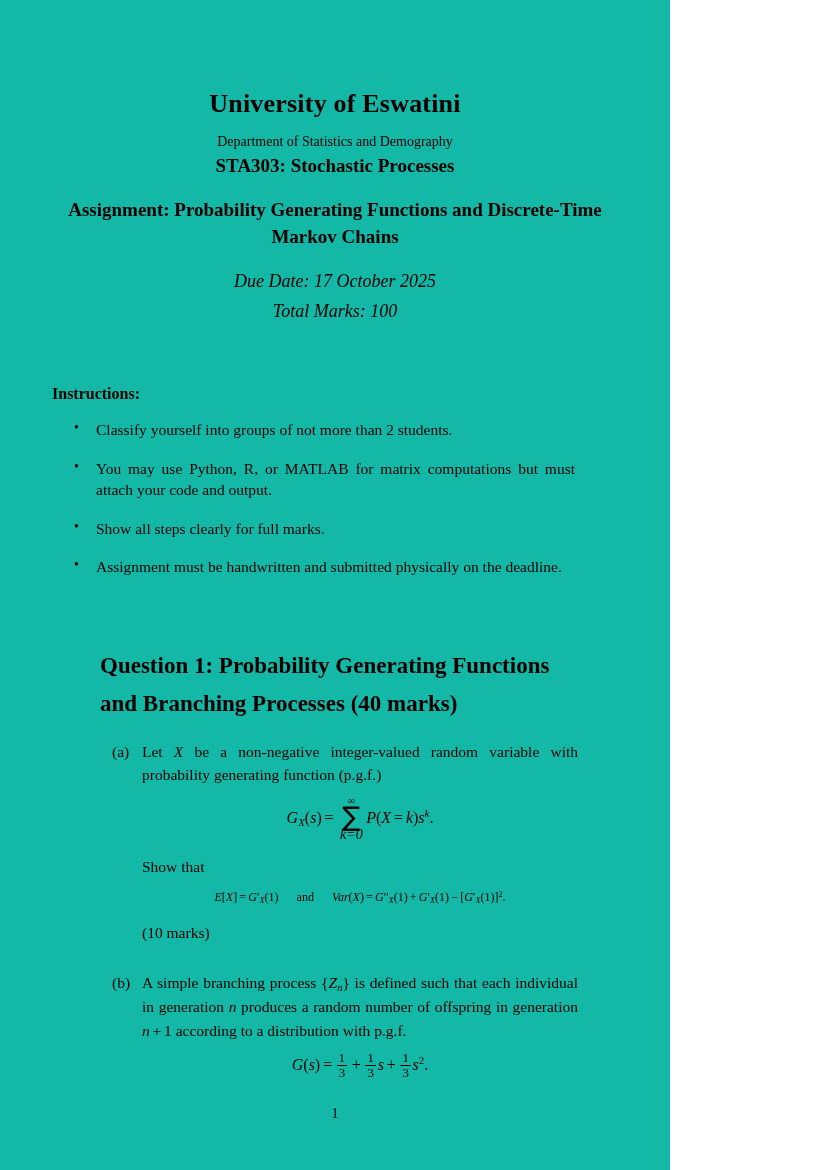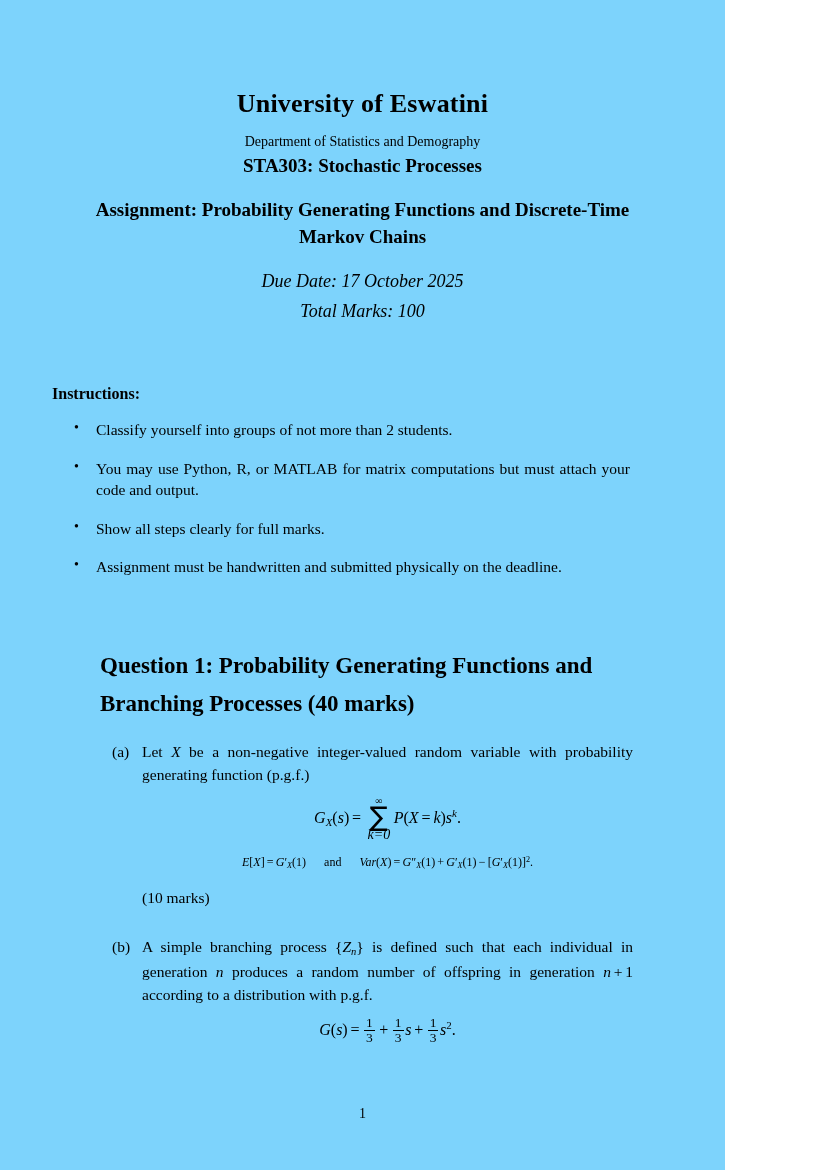--- a/index.html
+++ b/index.html
@@ -6,23 +6,23 @@
     margin: 0;
     padding: 0;
     background: #ffffff;
   }
   body {
     font-family: "Liberation Serif", "DejaVu Serif", serif;
     color: #000000;
   }
   .page {
     position: relative;
-    width: 725px;
+    width: 670px;
     height: 1170px;
-    background: #7dd3fc;
+    background: #14b8a6;
     overflow: hidden;
   }
   
   .titleblock {
     padding-top: 88px;
     text-align: center;
   }
   .univ {
     font-size: 26px;
     font-weight: bold;
@@ -247,20 +247,21 @@
     <div class="part">
       <span class="part-label">(a)</span>
       <div class="part-text">
         <span>Let </span><span class="math">X</span><span> be a non-negative integer-valued random variable with probability generating function (p.g.f.)</span>
       </div>
 
       <div class="display-eq">
         <span class="math"><span>G</span><span class="sub">X</span><span class="up">(</span><span>s</span><span class="up">)</span><span class="op">=</span><span class="sum-block"><span class="sum-lim-top">∞</span><span class="sum-sign">∑</span><span class="sum-lim-bot">k=0</span></span><span>P</span><span class="up">(</span><span>X</span><span class="op">=</span><span>k</span><span class="up">)</span><span>s</span><span class="sup">k</span><span class="up">.</span></span>
       </div>
 
+      <div class="subline">Show that</div>
 
       <div class="display-eq wide">
         <span class="math"><span>E</span><span class="up">[</span><span>X</span><span class="up">]</span><span class="op">=</span><span>G</span><span class="prime">′</span><span class="sub">X</span><span class="up">(</span><span class="up">1</span><span class="up">)</span><span class="and-word">and</span><span>Var</span><span class="up">(</span><span>X</span><span class="up">)</span><span class="op">=</span><span>G</span><span class="prime">″</span><span class="sub">X</span><span class="up">(</span><span class="up">1</span><span class="up">)</span><span class="op">+</span><span>G</span><span class="prime">′</span><span class="sub">X</span><span class="up">(</span><span class="up">1</span><span class="up">)</span><span class="op">−</span><span class="up">[</span><span>G</span><span class="prime">′</span><span class="sub">X</span><span class="up">(</span><span class="up">1</span><span class="up">)</span><span class="up">]</span><span class="sup up">2</span><span class="up">.</span></span>
       </div>
 
       <div class="marks">(10 marks)</div>
     </div>
 
     <div class="part part-b">
       <span class="part-label">(b)</span>

